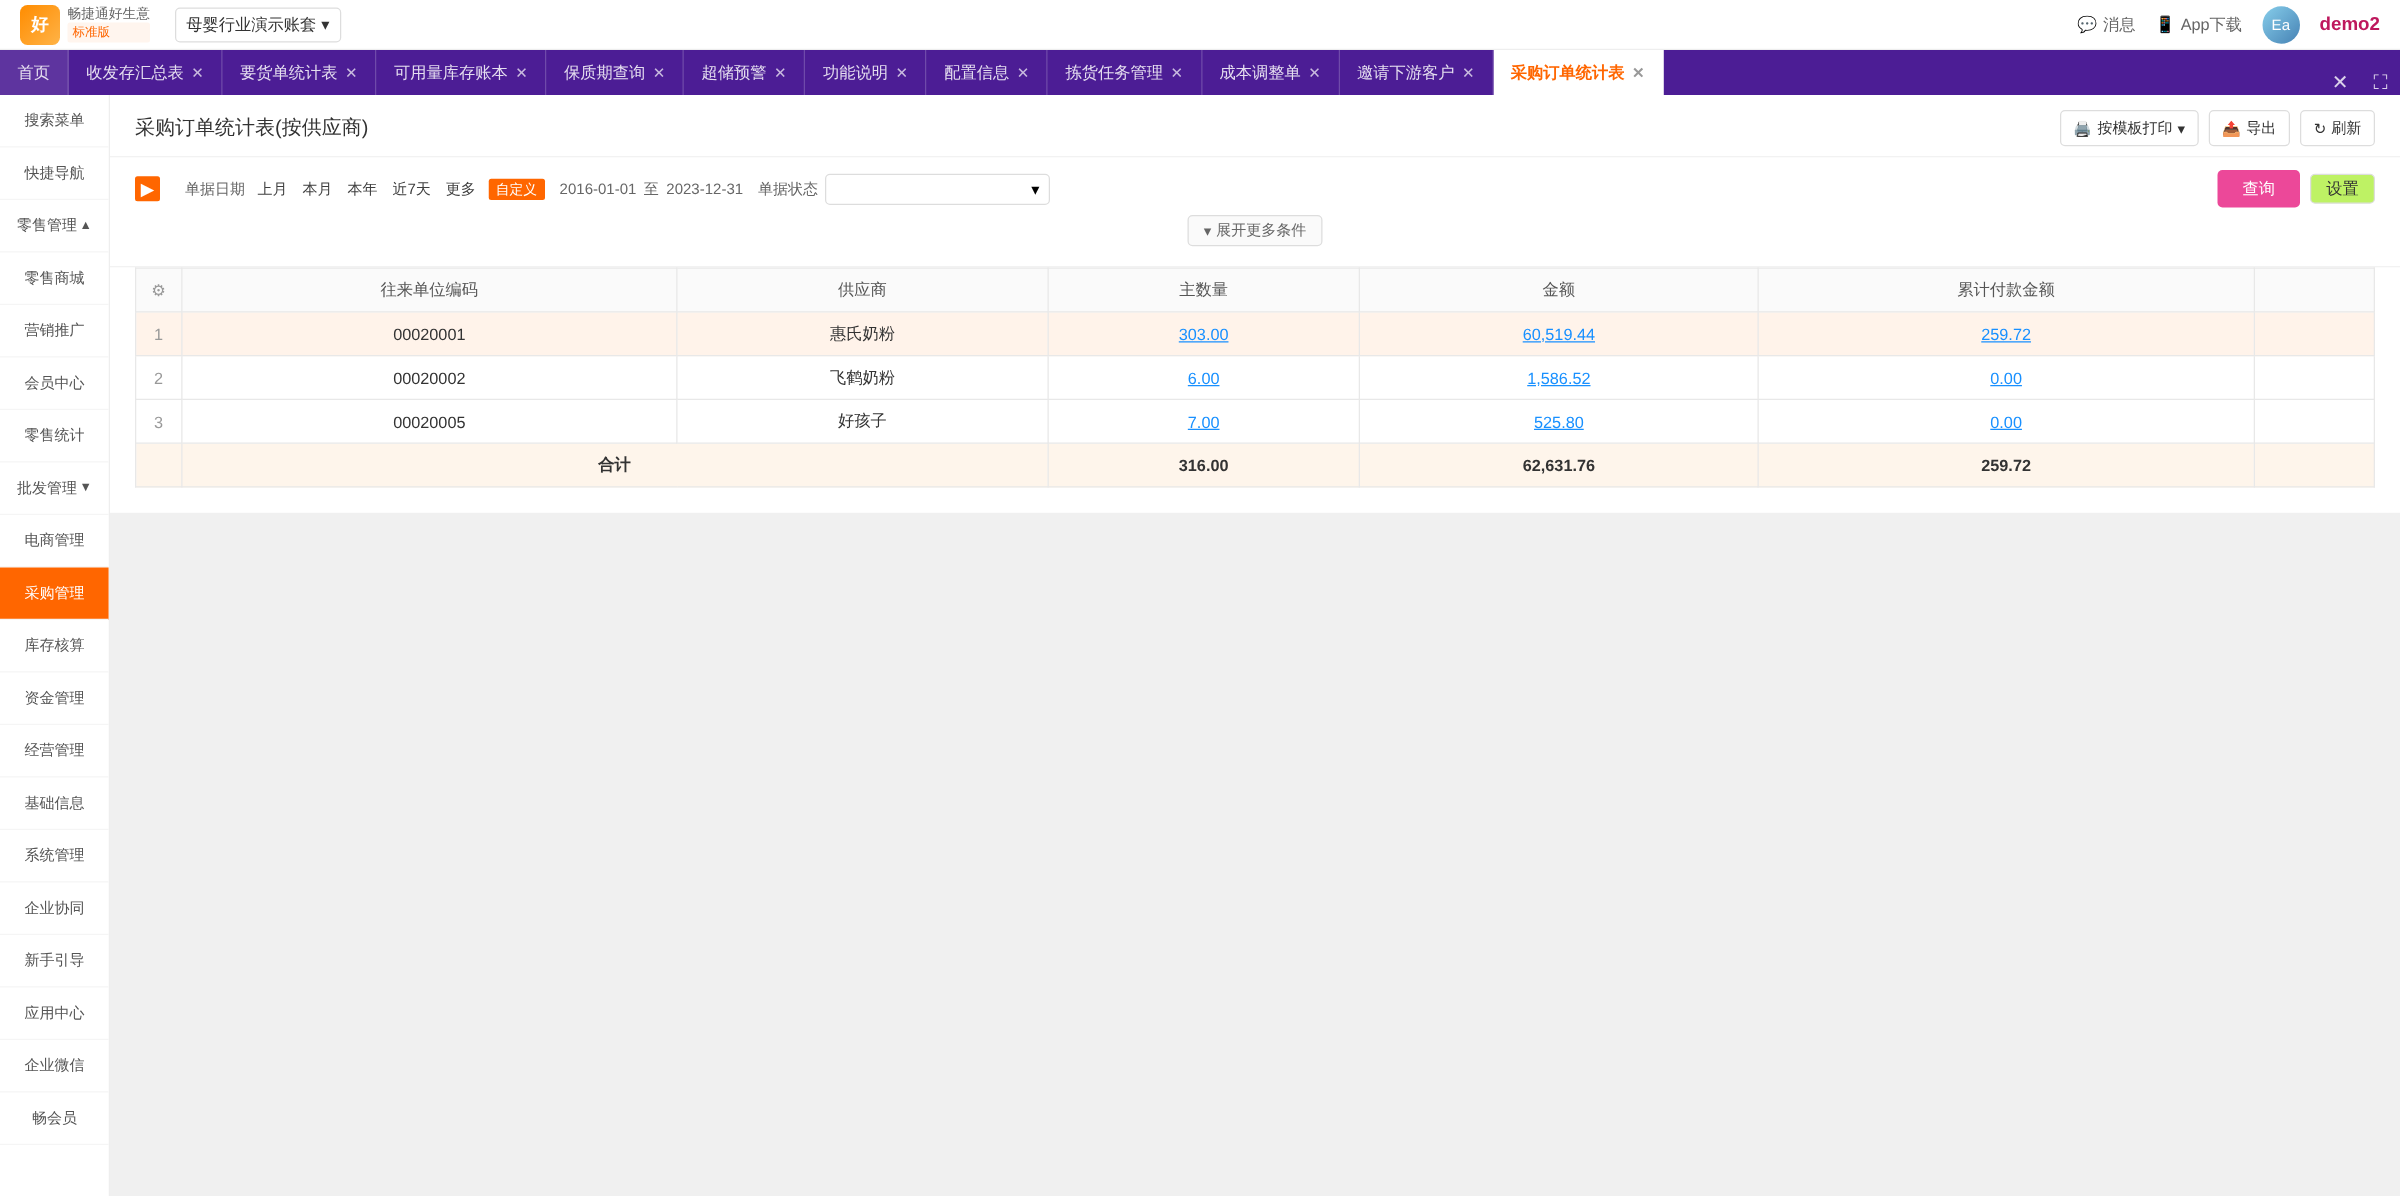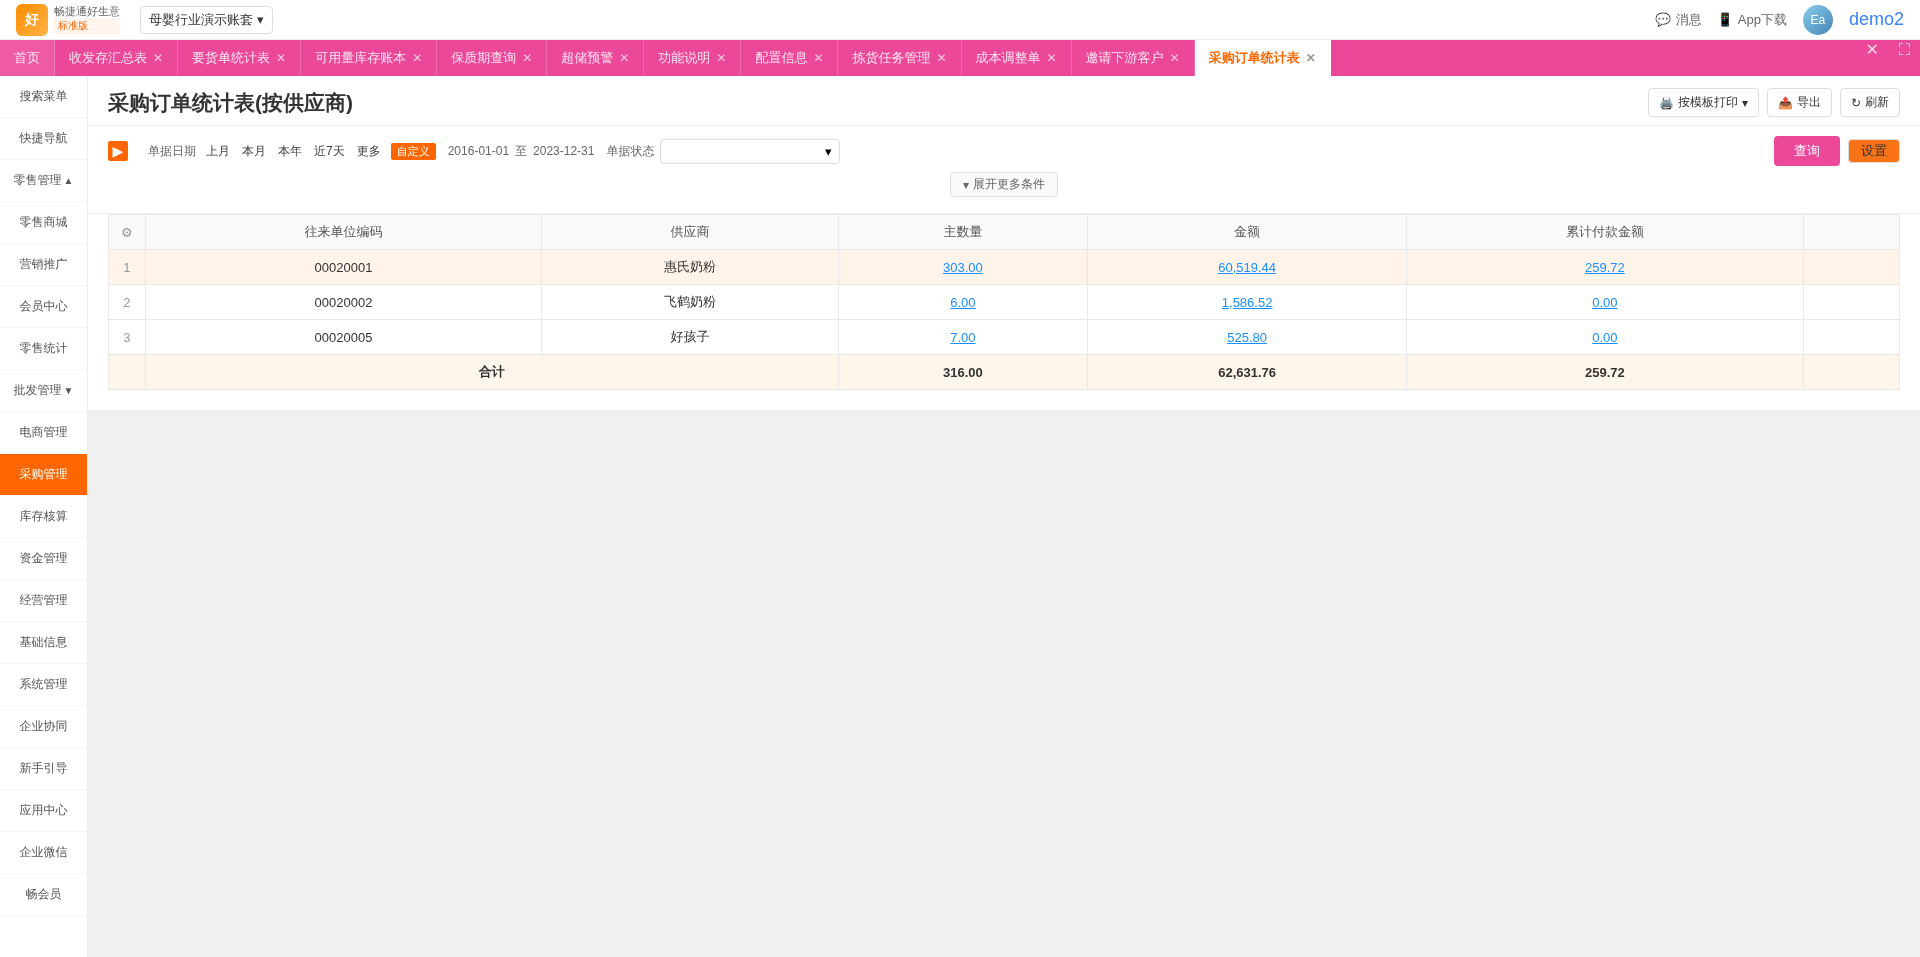--- a/index.html
+++ b/index.html
@@ -12,21 +12,21 @@
     .logo-icon { width: 32px; height: 32px; background: linear-gradient(135deg, #ff8c00, #ffb347); border-radius: 6px; display: flex; align-items: center; justify-content: center; color: #fff; font-size: 14px; font-weight: bold; }
     .logo-text { font-size: 11px; color: #666; line-height: 1.2; }
     .logo-badge { font-size: 10px; color: #ff6600; background: #fff5ee; padding: 1px 4px; border-radius: 2px; }
     .workspace-select { display: flex; align-items: center; gap: 4px; font-size: 13px; color: #333; cursor: pointer; padding: 4px 8px; border: 1px solid #ddd; border-radius: 4px; background: #fff; margin-left: 12px; }
 
     .top-bar-right { display: flex; align-items: center; gap: 16px; }
     .top-icon-btn { display: flex; align-items: center; gap: 4px; color: #666; cursor: pointer; font-size: 13px; }
     .avatar { width: 30px; height: 30px; background: linear-gradient(135deg, #87ceeb, #4682b4); border-radius: 50%; display: flex; align-items: center; justify-content: center; color: #fff; font-size: 12px; cursor: pointer; }
 
     
-    .tab-nav { height: 36px; background: #ec4899; display: flex; align-items: flex-start; padding: 0; overflow: hidden; }
+    .tab-nav { height: 36px; background: #4c1d95; display: flex; align-items: flex-end; padding: 0; overflow: hidden; }
     .tab-item { height: 36px; display: flex; align-items: center; padding: 0 14px; color: rgba(255,255,255,0.85); cursor: pointer; white-space: nowrap; font-size: 13px; position: relative; border-right: 1px solid rgba(255,255,255,0.2); }
     .tab-item.active { background: #fff; color: #ff6600; font-weight: bold; }
     .tab-item .close-btn { margin-left: 6px; font-size: 12px; color: rgba(255,255,255,0.7); }
     .tab-item.active .close-btn { color: #999; }
     .tab-home { background: rgba(255,255,255,0.1); }
     .tab-nav-end { margin-left: auto; display: flex; align-items: center; }
     .tab-close-all { color: rgba(255,255,255,0.8); padding: 0 10px; cursor: pointer; font-size: 16px; }
     .tab-maximize { color: rgba(255,255,255,0.8); padding: 0 10px; cursor: pointer; font-size: 16px; }
 
     
@@ -37,21 +37,21 @@
     .sidebar-item.has-arrow { display: flex; align-items: center; justify-content: center; gap: 2px; }
 
     
     .content { flex: 1; background: #f0f0f0; overflow-y: auto; }
 
     
     .page-content { background: #fff; margin: 0; padding: 0; }
 
     
     .page-header { padding: 12px 20px 8px; display: flex; align-items: center; justify-content: space-between; border-bottom: 1px solid #eee; background: #fff; }
-    .page-title { font-size: 21px; font-weight: bold; color: #333; }
+    .page-title { font-size: 16px; font-weight: normal; color: #333; }
     .page-actions { display: flex; align-items: center; gap: 8px; }
     .btn-print { display: flex; align-items: center; gap: 4px; border: 1px solid #ddd; background: #fff; padding: 5px 10px; border-radius: 4px; cursor: pointer; font-size: 12px; color: #333; }
     .btn-export { display: flex; align-items: center; gap: 4px; border: 1px solid #ddd; background: #fff; padding: 5px 10px; border-radius: 4px; cursor: pointer; font-size: 12px; color: #333; }
     .btn-refresh { display: flex; align-items: center; gap: 4px; border: 1px solid #ddd; background: #fff; padding: 5px 10px; border-radius: 4px; cursor: pointer; font-size: 12px; color: #333; }
 
     
     .filter-area { background: #fff; padding: 10px 20px; border-bottom: 1px solid #eee; }
     .filter-row { display: flex; align-items: center; gap: 12px; flex-wrap: wrap; }
     .filter-item { display: flex; align-items: center; gap: 6px; }
     .filter-label { font-size: 12px; color: #666; white-space: nowrap; }
@@ -59,21 +59,21 @@
     .date-shortcut { font-size: 12px; color: #404040; cursor: pointer; padding: 2px 4px; }
     .date-range-badge { background: #ff6600; color: #fff; font-size: 11px; padding: 1px 6px; border-radius: 2px; cursor: pointer; }
     .date-range-text { font-size: 12px; color: #666; }
     .filter-select { display: flex; align-items: center; border: 1px solid #ddd; border-radius: 4px; padding: 4px 8px; min-width: 180px; cursor: pointer; background: #fff; }
     .filter-select-text { flex: 1; font-size: 12px; color: #999; }
     .filter-input { display: flex; align-items: center; border: 1px solid #ddd; border-radius: 4px; padding: 4px 8px; min-width: 280px; background: #fff; }
     .filter-input input { border: none; outline: none; font-size: 12px; flex: 1; }
     .expand-row { display: flex; justify-content: center; padding: 6px 0; }
     .btn-expand { font-size: 12px; color: #666; cursor: pointer; display: flex; align-items: center; gap: 4px; border: 1px solid #ddd; border-radius: 4px; padding: 3px 12px; background: #fafafa; }
     .btn-query { background: #ec4899; color: #fff; border: none; padding: 6px 20px; border-radius: 4px; cursor: pointer; font-size: 13px; }
-    .btn-setting { background: #f97316; color: #333; border: 1px solid #ddd; padding: 2px 12px; border-radius: 4px; cursor: pointer; font-size: 13px; }
+    .btn-setting { background: #bef264; color: #333; border: 1px solid #ddd; padding: 2px 12px; border-radius: 4px; cursor: pointer; font-size: 13px; }
 
     
     .table-area { padding: 0 20px 20px; background: #fff; }
     .data-table { width: 100%; border-collapse: collapse; }
     .data-table th { background: #fafafa; border: 1px solid #e8e8e8; padding: 8px 12px; font-size: 13px; color: #555; font-weight: normal; text-align: center; }
     .data-table td { border: 1px solid #e8e8e8; padding: 8px 12px; font-size: 13px; color: #333; text-align: center; }
     .data-table .col-link { color: #1890ff; text-decoration: underline; cursor: pointer; }
     .data-table .row-selected td { background: #fff3ea; }
     .data-table .col-seq { color: #999; }
     .data-table .col-settings { width: 30px; }
@@ -109,21 +109,21 @@
       <span>💬</span>
       <span>消息</span>
     </div>
     <div class="top-icon-btn">
       <span>📱</span>
       <span>App下载</span>
     </div>
     <div class="avatar">
       <span>Ea</span>
     </div>
-    <span style="font-size:18px;color:#3b82f6;cursor:pointer;">demo2</span>
+    <span style="font-size:15px;color:#be185d;cursor:pointer;font-weight:bold;">demo2</span>
   </div>
 </div>
 
 <div class="tab-nav">
   <div class="tab-item tab-home">
     <span>首页</span>
   </div>
   <div class="tab-item">
     <span>收发存汇总表</span>
     <span class="close-btn">✕</span>

